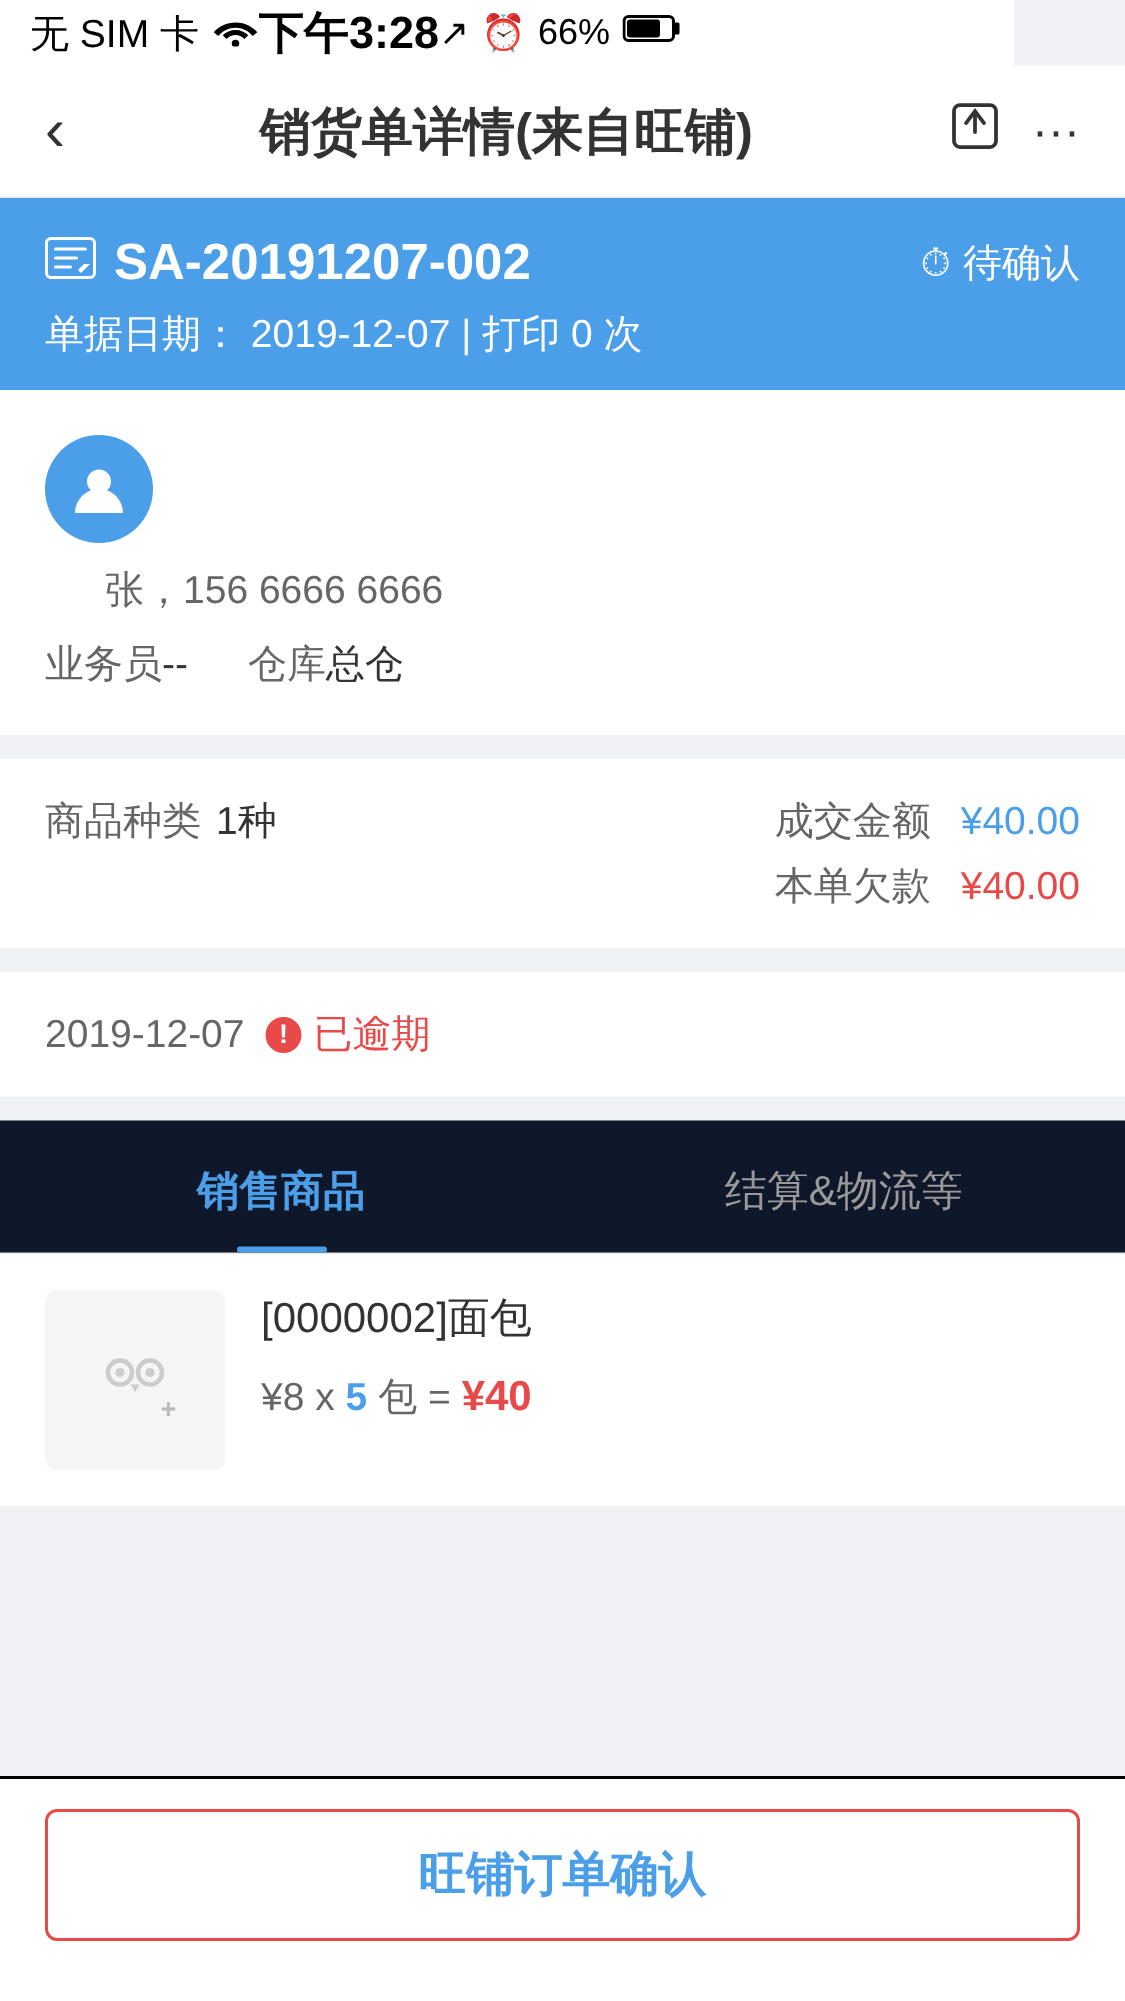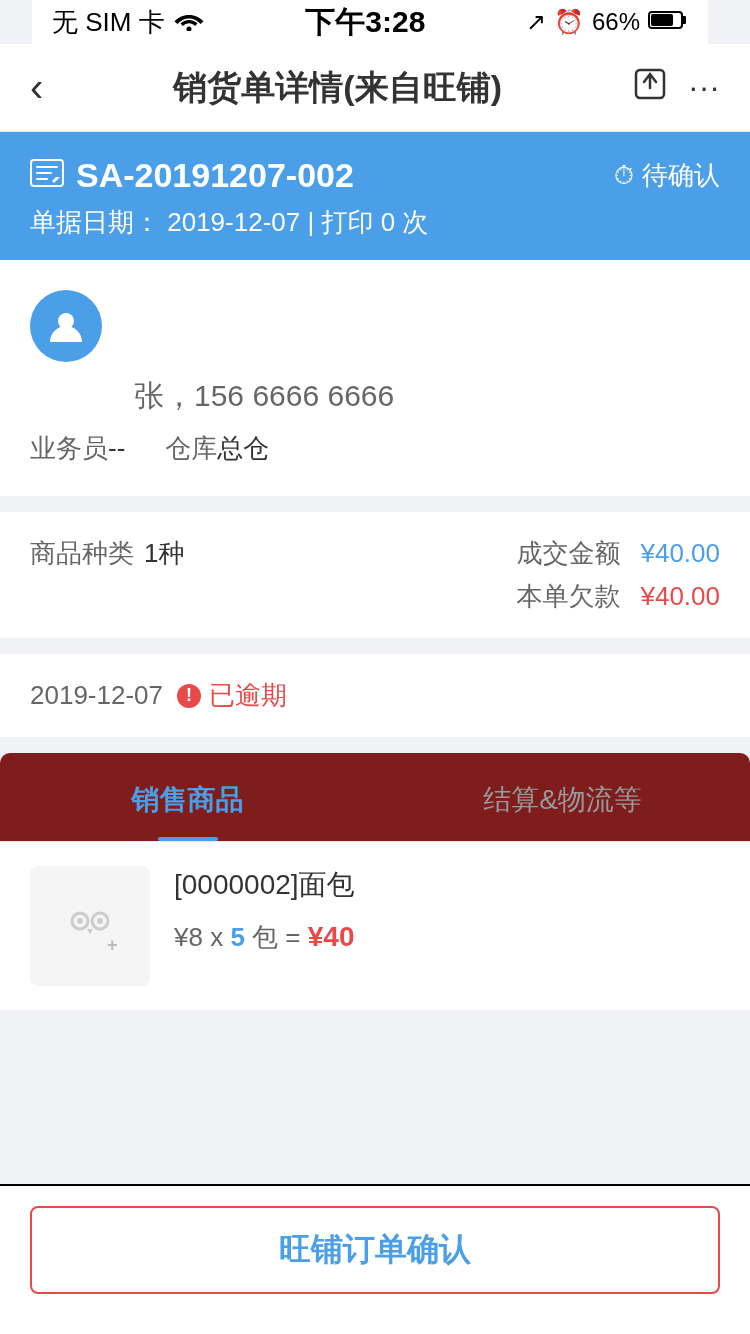--- a/index.html
+++ b/index.html
@@ -13,24 +13,23 @@
       overflow-x: hidden;
     }
 
     
     .status-bar {
       width: 676px;
       height: 44px;
       background: #fff;
       display: flex;
       align-items: center;
-      justify-content: space-between;
+      justify-content: flex-start;
       padding: 0 20px;
       font-size: 28px;
-      margin-left: 32px;
     }
     .status-left {
       display: flex;
       align-items: center;
       gap: 8px;
       font-size: 26px;
       color: #000;
     }
     .status-center {
       font-size: 30px;
@@ -131,24 +130,24 @@
       color: #fff;
       font-size: 36px;
       flex-shrink: 0;
     }
     .customer-phone {
       font-size: 36px;
       font-weight: 600;
       color: #333;
     }
     .customer-name {
-      font-size: 30px;
+      font-size: 26px;
       color: #666;
       margin-bottom: 14px;
-      margin-left: 104px;
+      margin-left: 40px;
     }
     .customer-meta {
       display: flex;
       align-items: center;
       gap: 40px;
       margin-left: 0;
     }
     .meta-item {
       display: flex;
       align-items: center;
@@ -232,23 +231,22 @@
       display: flex;
       align-items: center;
       justify-content: center;
       color: #fff;
       font-size: 18px;
       font-weight: bold;
     }
 
     
     .tabs-section {
-      background: #7f1d1d;
+      background: #0f172a;
       margin-bottom: 0;
-      border-radius: 10px;
     }
     .tabs-header {
       display: flex;
       border-bottom: 1px solid #e8e8e8;
     }
     .tab-item {
       flex: 1;
       text-align: center;
       padding: 28px 0 22px;
       font-size: 28px;

